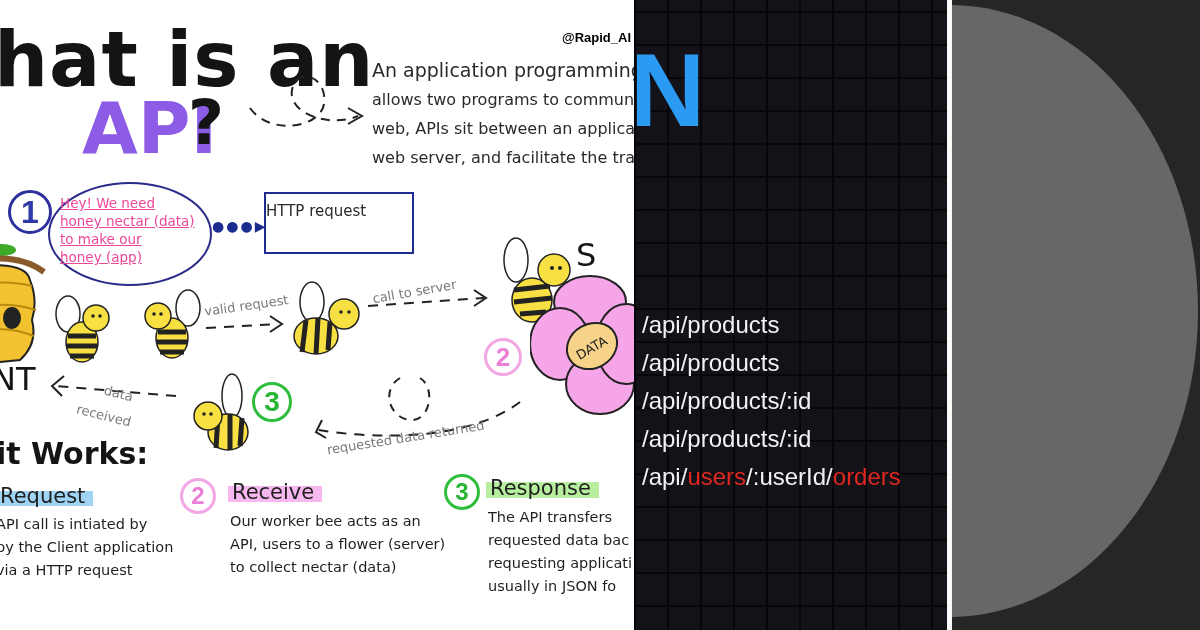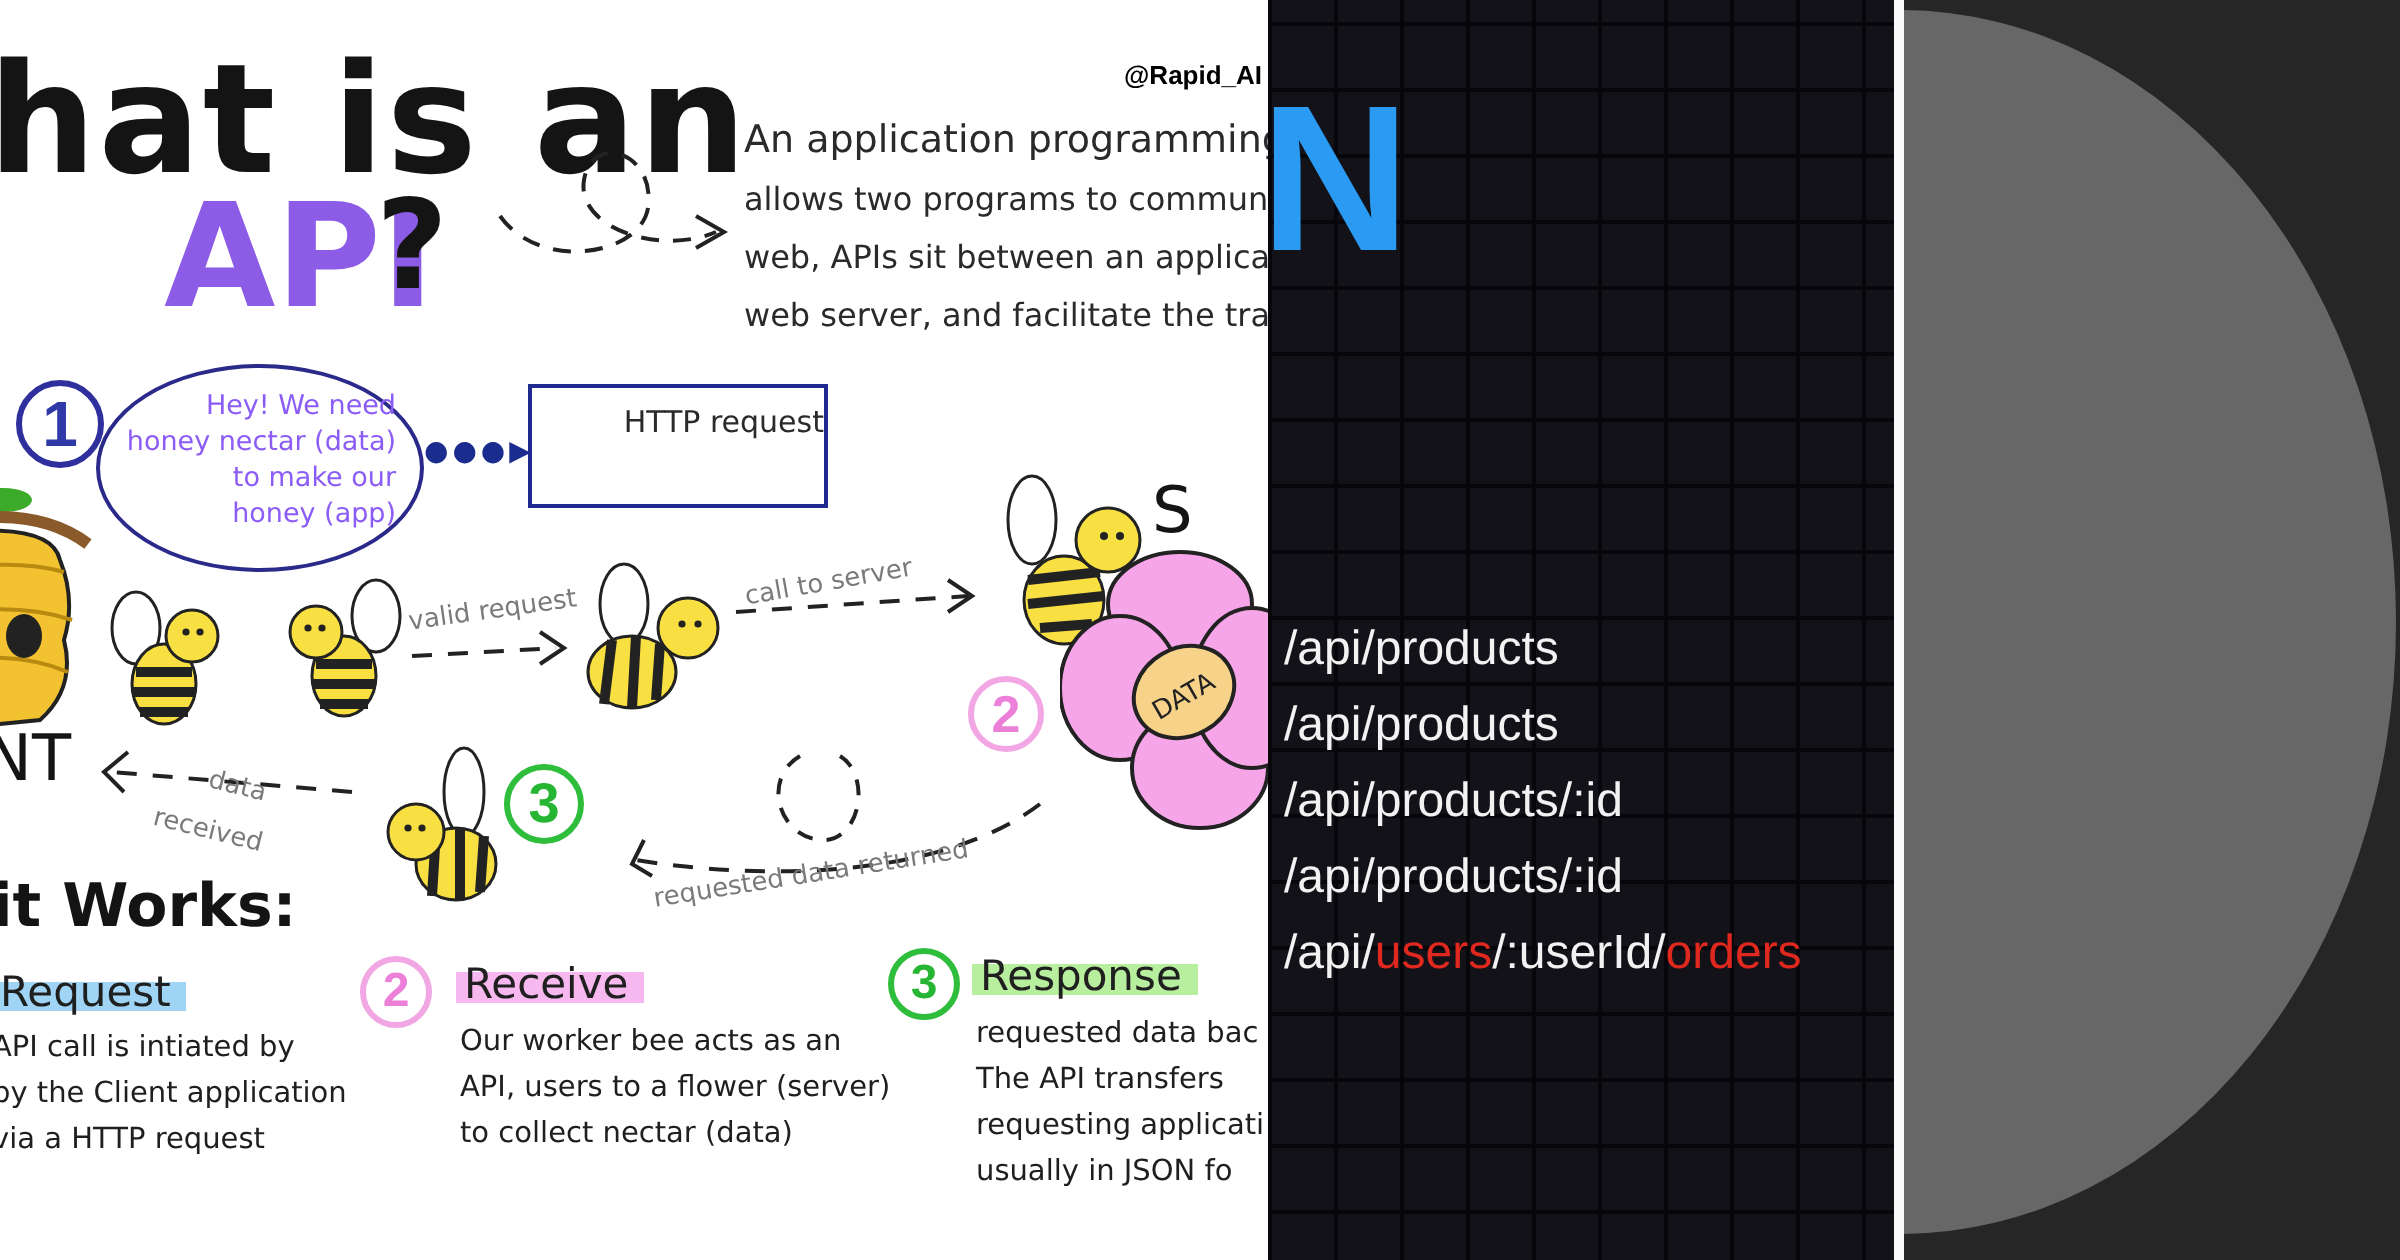--- a/index.html
+++ b/index.html
@@ -10,23 +10,23 @@
   .hand { font-family:"DejaVu Sans", sans-serif; color:#1d1d1d; }
   .title-top { left:-6px; top:22px; font-size:76px; font-weight:bold; letter-spacing:1px; color:#141414; line-height:1; white-space:nowrap; }
   .title-api { left:50px; top:92px; font-size:72px; font-weight:bold; color:#8c5ce6; line-height:1;margin-left:32px; }
   .title-q { left:188px; top:92px; font-size:62px; font-weight:bold; color:#141414; line-height:1; }
   .handle { left:562px; top:30px; font-size:13px; font-weight:bold; color:#000000; white-space:nowrap; font-family:"Liberation Sans", sans-serif; }
   .desc { left:372px; top:56px; width:300px; font-size:16px; line-height:29px; color:#2a2a2a; white-space:nowrap; font-family:"DejaVu Sans", sans-serif; }
   .desc div:first-child { font-size:19px; }
   .badge-num { font-weight:bold; text-align:center; border-radius:50%; box-sizing:border-box; font-family:"Liberation Sans", sans-serif; }
   .b1 { left:8px; top:190px; width:44px; height:44px; border:3px solid #2f2f9e; color:#2f3aa8; font-size:32px; line-height:38px; }
   .bubble { left:48px; top:182px; width:160px; height:100px; border:2px solid #2a2a8a; border-radius:50%; }
-  .bubble-text { left:60px; top:194px; width:138px; text-align:right; font-size:13.5px; line-height:18px; color:#8b5cf6; }
+  .bubble-text { left:60px; top:194px; width:138px; text-align:left; font-size:13.5px; line-height:18px; color:#ec4899;text-decoration:underline; }
   .dots { left:212px; top:218px; font-size:14px; color:#1b2c8f; letter-spacing:2px; white-space:nowrap; }
-  .http { left:264px; top:192px; width:150px; height:62px; border:2px solid #1f2a8f; box-sizing:border-box; text-align:right; font-size:15px; line-height:22px; color:#2a2a2a; padding-top:6px; }
+  .http { left:264px; top:192px; width:150px; height:62px; border:2px solid #1f2a8f; box-sizing:border-box; text-align:left; font-size:15px; line-height:22px; color:#2a2a2a; padding-top:6px; }
   .label-gray { color:#7a7a7a; font-size:13px; white-space:nowrap; }
   .b2 { left:484px; top:338px; width:38px; height:38px; border:3px solid #f2a7e4; color:#ec7fd8; font-size:26px; line-height:32px; }
   .b3 { left:252px; top:382px; width:40px; height:40px; border:3px solid #2fbd3c; color:#27b534; font-size:28px; line-height:34px; }
   .server-text { left:576px; top:236px; font-size:32px; color:#141414; }
   .client-text { left:-8px; top:360px; font-size:32px; color:#141414; white-space:nowrap; }
   .works { left:-4px; top:436px; font-size:30px; font-weight:bold; color:#141414; white-space:nowrap; }
   .step-head { font-size:21px; color:#1f1f1f; white-space:nowrap; padding:0 8px 0 4px; }
   .h1 { left:-4px; top:484px; background:linear-gradient(180deg, rgba(0,0,0,0) 30%, #9fd4f5 30%, #9fd4f5 90%, rgba(0,0,0,0) 90%); }
   .h2 { left:228px; top:480px; background:linear-gradient(180deg, rgba(0,0,0,0) 25%, #f6b8ee 25%, #f6b8ee 90%, rgba(0,0,0,0) 90%); }
   .h3 { left:486px; top:476px; background:linear-gradient(180deg, rgba(0,0,0,0) 25%, #b7ef9e 25%, #b7ef9e 90%, rgba(0,0,0,0) 90%); }
@@ -177,22 +177,22 @@
   <div class="abs step-head h2 hand">Receive</div>
   <div class="abs step-body body2 hand">
     <div>Our worker bee acts as an</div>
     <div>API, users to a flower (server)</div>
     <div>to collect nectar (data)</div>
   </div>
 
   <div class="abs badge-num sb3">3</div>
   <div class="abs step-head h3 hand">Response</div>
   <div class="abs step-body body3 hand">
+    <div>The API transfers</div>
     <div>requested data bac</div>
-    <div>The API transfers</div>
     <div>requesting applicati</div>
     <div>usually in JSON fo</div>
   </div>
 </div>
 
 <div id="mid" class="abs">
   <div class="abs bigN">N</div>
   <div class="abs routes">
     <div class="route"><span>/api/products</span></div>
     <div class="route"><span>/api/products</span></div>

